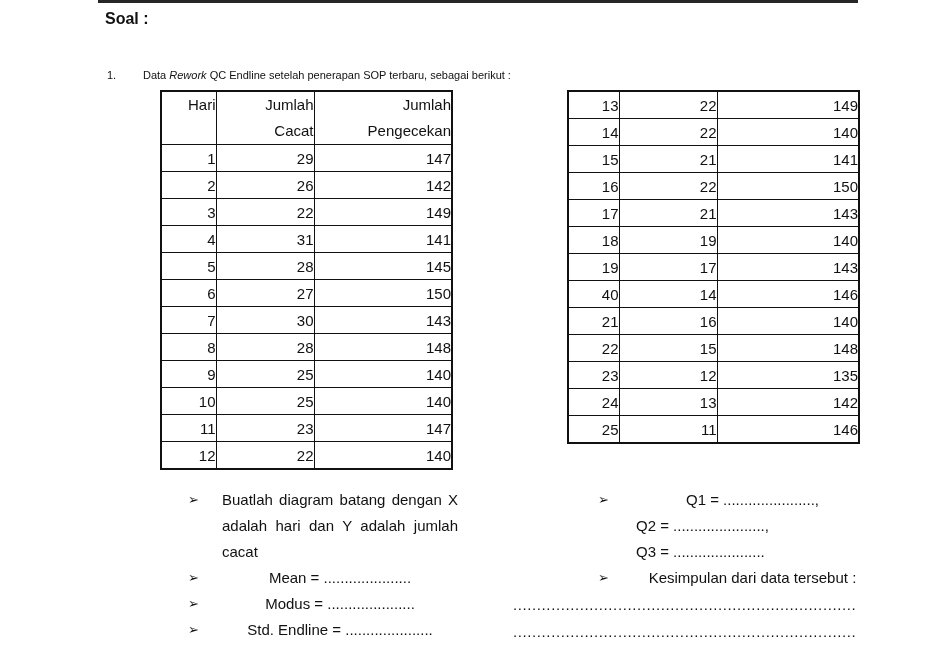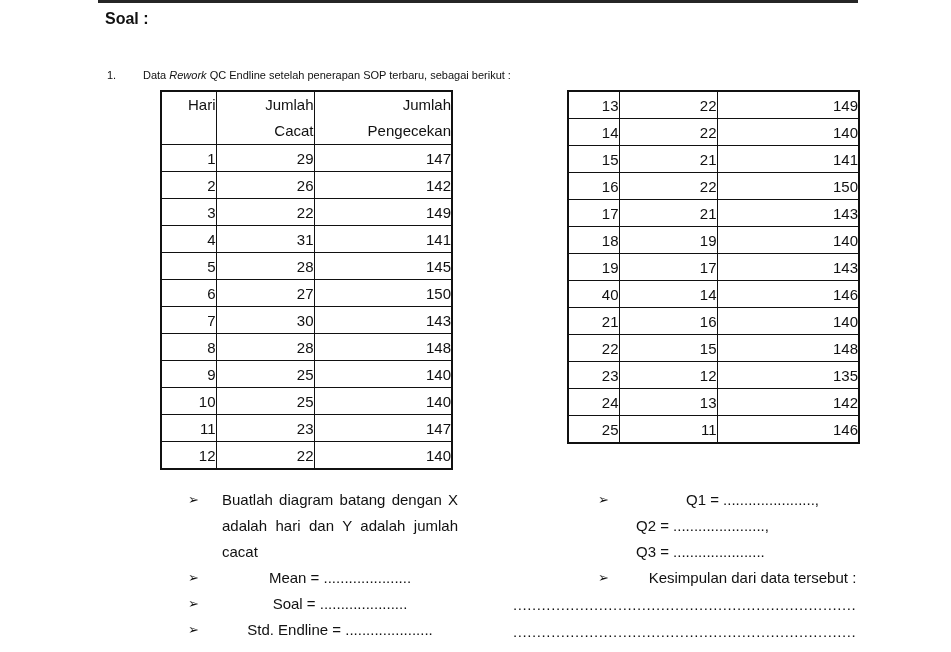--- a/index.html
+++ b/index.html
@@ -255,21 +255,21 @@
     <div class="task-item">
       <span class="bullet">➢</span>
       <span class="task-text justify">Buatlah diagram batang dengan X adalah hari dan Y adalah jumlah cacat</span>
     </div>
     <div class="task-item">
       <span class="bullet">➢</span>
       <span class="task-text">Mean = .....................</span>
     </div>
     <div class="task-item">
       <span class="bullet">➢</span>
-      <span class="task-text">Soal = .....................</span>
+      <span class="task-text">Modus = .....................</span>
     </div>
     <div class="task-item">
       <span class="bullet">➢</span>
       <span class="task-text">Std. Endline = .....................</span>
     </div>
   </div>
 
   <div class="tasks-right">
     <div class="task-item">
       <span class="bullet">➢</span>

